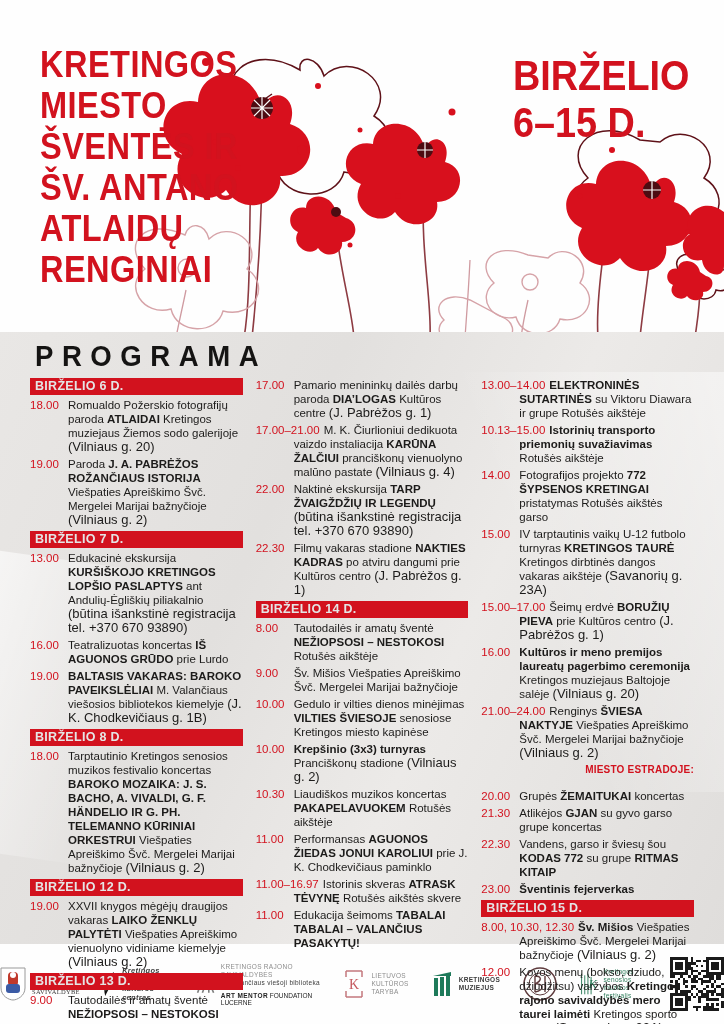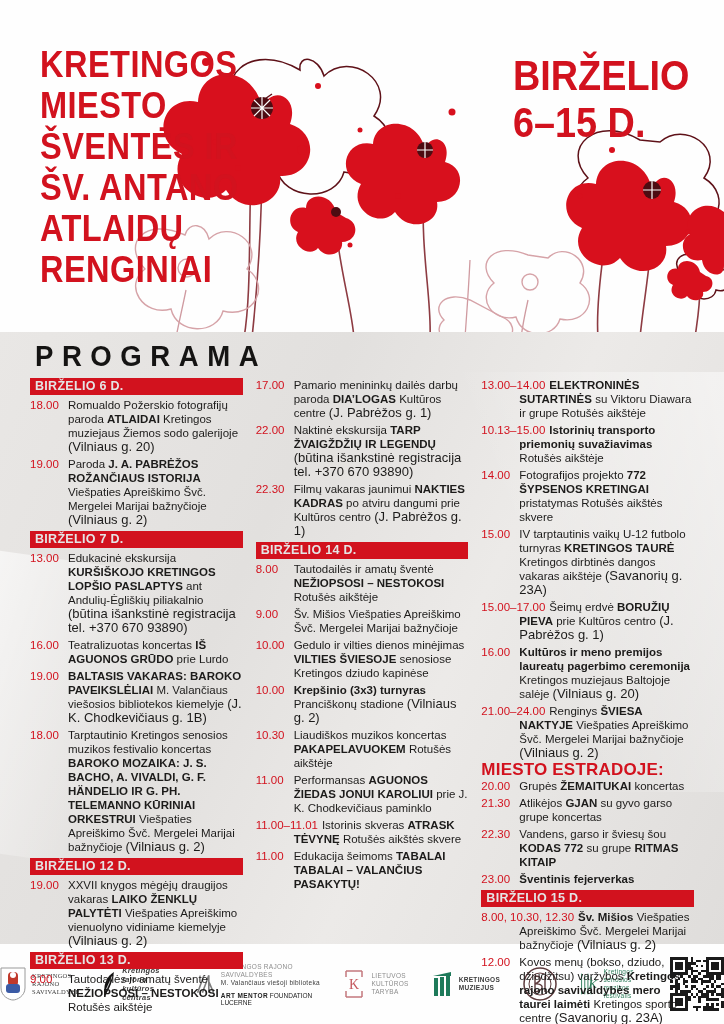--- a/index.html
+++ b/index.html
@@ -25,21 +25,21 @@
            transform:rotate(8deg);}
   .program:after{content:"";position:absolute;right:0;top:40px;width:300px;height:420px;
            background:linear-gradient(250deg,rgba(255,255,255,.5),rgba(255,255,255,0) 60%);}
   .prog-head{position:absolute;left:35px;top:8px;color:#151413;font-weight:bold;
              font-size:29px;letter-spacing:9px;transform:scaleX(.95);transform-origin:left top;z-index:2;}
   .columns{position:absolute;left:30px;top:46px;width:664px;display:flex;gap:13px;z-index:2;}
   .col{flex:1 1 0;min-width:0;font-size:11.5px;line-height:14px;color:#1c1b1a;}
   .day-bar{background:#d2121e;color:#e5e5e5;font-weight:bold;font-size:12.5px;
            padding:1px 5px 2px 5px;margin:4px 0 3px 0;letter-spacing:.3px;}
   .col .day-bar:first-child{margin-top:0;}
-  .sub-head{color:#d2121e;font-weight:bold;font-size:17px;margin:3px 0 2px 0;letter-spacing:.2px;}
+  .sub-head{color:#d2121e;font-weight:bold;font-size:10px;margin:3px 0 12px 0;letter-spacing:.2px;text-align:right;}
   p.event{margin:0 0 3px 0;padding-left:38px;text-indent:-38px;}
   .time{display:inline-block;min-width:34px;margin-right:4px;color:#d2121e;font-weight:normal;text-indent:0;}
   .seg-b{font-weight:bold;}
   .seg-s{font-size:13px;text-align:right;}
 
   
   .footer{position:absolute;left:0;top:944px;width:724px;height:80px;background:#fefefe;
           display:flex;align-items:center;justify-content:center;gap:22px;}
   .logo{display:flex;align-items:center;gap:6px;}
   .logo-text{font-size:6.5px;line-height:8px;color:#3c3c3c;letter-spacing:.3px;}
@@ -146,44 +146,46 @@
     <div class="prog-head">PROGRAMA</div>
     <div class="columns">
       <div class="col">
           <div class="day-bar">BIRŽELIO 6 D.</div>
           <p class="event"><span class="time">18.00</span><span class="seg-r">Romualdo Požerskio fotografijų paroda </span><span class="seg-b">ATLAIDAI</span><span class="seg-r"> Kretingos muziejaus Žiemos sodo galerijoje </span><span class="seg-s">(Vilniaus g. 20)</span></p>
           <p class="event"><span class="time">19.00</span><span class="seg-r">Paroda </span><span class="seg-b">J. A. PABRĖŽOS ROŽANČIAUS ISTORIJA</span><span class="seg-r"> Viešpaties Apreiškimo Švč. Mergelei Marijai bažnyčioje </span><span class="seg-s">(Vilniaus g. 2)</span></p>
           <div class="day-bar">BIRŽELIO 7 D.</div>
           <p class="event"><span class="time">13.00</span><span class="seg-r">Edukacinė ekskursija </span><span class="seg-b">KURŠIŠKOJO KRETINGOS LOPŠIO PASLAPTYS</span><span class="seg-r"> ant Andulių-Ėgliškių piliakalnio </span><span class="seg-s">(būtina išankstinė registracija tel. +370 670 93890)</span></p>
           <p class="event"><span class="time">16.00</span><span class="seg-r">Teatralizuotas koncertas </span><span class="seg-b">IŠ AGUONOS GRŪDO</span><span class="seg-r"> prie Lurdo</span></p>
           <p class="event"><span class="time">19.00</span><span class="seg-b">BALTASIS VAKARAS: BAROKO PAVEIKSLĖLIAI</span><span class="seg-r"> M. Valančiaus viešosios bibliotekos kiemelyje </span><span class="seg-s">(J. K. Chodkevičiaus g. 1B)</span></p>
+          <div class="day-bar">BIRŽELIO 8 D.</div>
           <p class="event"><span class="time">18.00</span><span class="seg-r">Tarptautinio Kretingos senosios muzikos festivalio koncertas </span><span class="seg-b">BAROKO MOZAIKA: J. S. BACHO, A. VIVALDI, G. F. HÄNDELIO IR G. PH. TELEMANNO KŪRINIAI ORKESTRUI</span><span class="seg-r"> Viešpaties Apreiškimo Švč. Mergelei Marijai bažnyčioje </span><span class="seg-s">(Vilniaus g. 2)</span></p>
           <div class="day-bar">BIRŽELIO 12 D.</div>
           <p class="event"><span class="time">19.00</span><span class="seg-r">XXVII knygos mėgėjų draugijos vakaras </span><span class="seg-b">LAIKO ŽENKLŲ PALYTĖTI</span><span class="seg-r"> Viešpaties Apreiškimo vienuolyno vidiniame kiemelyje </span><span class="seg-s">(Vilniaus g. 2)</span></p>
           <div class="day-bar">BIRŽELIO 13 D.</div>
           <p class="event"><span class="time">9.00</span><span class="seg-r">Tautodailės ir amatų šventė </span><span class="seg-b">NEŽIOPSOSI – NESTOKOSI</span><span class="seg-r"> Rotušės aikštėje</span></p>
         </div>
       <div class="col">
           <p class="event"><span class="time">17.00</span><span class="seg-r">Pamario menininkų dailės darbų paroda </span><span class="seg-b">DIA’LOGAS</span><span class="seg-r"> Kultūros centre </span><span class="seg-s">(J. Pabrėžos g. 1)</span></p>
+          <p class="event"><span class="time">17.00–21.00</span><span class="seg-r">M. K. Čiurlioniui dedikuota vaizdo instaliacija </span><span class="seg-b">KARŪNA ŽALČIUI</span><span class="seg-r"> pranciškonų vienuolyno malūno pastate </span><span class="seg-s">(Vilniaus g. 4)</span></p>
           <p class="event"><span class="time">22.00</span><span class="seg-r">Naktinė ekskursija </span><span class="seg-b">TARP ŽVAIGŽDŽIŲ IR LEGENDŲ</span><span class="seg-r"> </span><span class="seg-s">(būtina išankstinė registracija tel. +370 670 93890)</span></p>
-          <p class="event"><span class="time">22.30</span><span class="seg-r">Filmų vakaras jaunimui </span><span class="seg-b">NAKTIES KADRAS</span><span class="seg-r"> po atviru dangumi prie Kultūros centro </span><span class="seg-s">(J. Pabrėžos g. 1)</span></p>
+          <p class="event"><span class="time">22.30</span><span class="seg-r">Filmų vakaras stadione </span><span class="seg-b">NAKTIES KADRAS</span><span class="seg-r"> po atviru dangumi prie Kultūros centro </span><span class="seg-s">(J. Pabrėžos g. 1)</span></p>
           <div class="day-bar">BIRŽELIO 14 D.</div>
           <p class="event"><span class="time">8.00</span><span class="seg-r">Tautodailės ir amatų šventė </span><span class="seg-b">NEŽIOPSOSI – NESTOKOSI</span><span class="seg-r"> Rotušės aikštėje</span></p>
           <p class="event"><span class="time">9.00</span><span class="seg-r">Šv. Mišios Viešpaties Apreiškimo Švč. Mergelei Marijai bažnyčioje</span></p>
-          <p class="event"><span class="time">10.00</span><span class="seg-r">Gedulo ir vilties dienos minėjimas </span><span class="seg-b">VILTIES ŠVIESOJE</span><span class="seg-r"> senosiose Kretingos dziudo kapinėse</span></p>
+          <p class="event"><span class="time">10.00</span><span class="seg-r">Gedulo ir vilties dienos minėjimas </span><span class="seg-b">VILTIES ŠVIESOJE</span><span class="seg-r"> senosiose Kretingos miesto kapinėse</span></p>
           <p class="event"><span class="time">10.00</span><span class="seg-b">Krepšinio (3x3) turnyras</span><span class="seg-r"> Pranciškonų stadione </span><span class="seg-s">(Vilniaus g. 2)</span></p>
           <p class="event"><span class="time">10.30</span><span class="seg-r">Liaudiškos muzikos koncertas </span><span class="seg-b">PAKAPELAVUOKEM</span><span class="seg-r"> Rotušės aikštėje</span></p>
           <p class="event"><span class="time">11.00</span><span class="seg-r">Performansas </span><span class="seg-b">AGUONOS ŽIEDAS JONUI KAROLIUI</span><span class="seg-r"> prie J. K. Chodkevičiaus paminklo</span></p>
-          <p class="event"><span class="time">11.00–11.01</span><span class="seg-r">Istorinis skveras </span><span class="seg-b">ATRASK TĖVYNĘ</span><span class="seg-r"> Rotušės aikštės skvere</span></p>
+          <p class="event"><span class="time">11.00–16.97</span><span class="seg-r">Istorinis skveras </span><span class="seg-b">ATRASK TĖVYNĘ</span><span class="seg-r"> Rotušės aikštės skvere</span></p>
           <p class="event"><span class="time">11.00</span><span class="seg-r">Edukacija šeimoms </span><span class="seg-b">TABALAI TABALAI – VALANČIUS PASAKYTŲ!</span></p>
         </div>
       <div class="col">
           <p class="event"><span class="time">13.00–14.00</span><span class="seg-b">ELEKTRONINĖS SUTARTINĖS</span><span class="seg-r"> su Viktoru Diawara ir grupe Rotušės aikštėje</span></p>
           <p class="event"><span class="time">10.13–15.00</span><span class="seg-b">Istorinių transporto priemonių suvažiavimas</span><span class="seg-r"> Rotušės aikštėje</span></p>
-          <p class="event"><span class="time">14.00</span><span class="seg-r">Fotografijos projekto </span><span class="seg-b">772 ŠYPSENOS KRETINGAI</span><span class="seg-r"> pristatymas Rotušės aikštės skvere</span></p>
+          <p class="event"><span class="time">14.00</span><span class="seg-r">Fotografijos projekto </span><span class="seg-b">772 ŠYPSENOS KRETINGAI</span><span class="seg-r"> pristatymas Rotušės aikštės garso</span></p>
           <p class="event"><span class="time">15.00</span><span class="seg-r">IV tarptautinis vaikų U-12 futbolo turnyras </span><span class="seg-b">KRETINGOS TAURĖ</span><span class="seg-r"> Kretingos dirbtinės dangos vakaras aikštėje </span><span class="seg-s">(Savanorių g. 23A)</span></p>
           <p class="event"><span class="time">15.00–17.00</span><span class="seg-r">Šeimų erdvė </span><span class="seg-b">BORUŽIŲ PIEVA</span><span class="seg-r"> prie Kultūros centro </span><span class="seg-s">(J. Pabrėžos g. 1)</span></p>
           <p class="event"><span class="time">16.00</span><span class="seg-b">Kultūros ir meno premijos laureatų pagerbimo ceremonija</span><span class="seg-r"> Kretingos muziejaus Baltojoje salėje </span><span class="seg-s">(Vilniaus g. 20)</span></p>
           <p class="event"><span class="time">21.00–24.00</span><span class="seg-r">Renginys </span><span class="seg-b">ŠVIESA NAKTYJE</span><span class="seg-r"> Viešpaties Apreiškimo Švč. Mergelei Marijai bažnyčioje </span><span class="seg-s">(Vilniaus g. 2)</span></p>
           <div class="sub-head">MIESTO ESTRADOJE:</div>
           <p class="event"><span class="time">20.00</span><span class="seg-r">Grupės </span><span class="seg-b">ŽEMAITUKAI</span><span class="seg-r"> koncertas</span></p>
           <p class="event"><span class="time">21.30</span><span class="seg-r">Atlikėjos </span><span class="seg-b">GJAN</span><span class="seg-r"> su gyvo garso grupe koncertas</span></p>
           <p class="event"><span class="time">22.30</span><span class="seg-r">Vandens, garso ir šviesų šou </span><span class="seg-b">KODAS 772</span><span class="seg-r"> su grupe </span><span class="seg-b">RITMAS KITAIP</span></p>
           <p class="event"><span class="time">23.00</span><span class="seg-b">Šventinis fejerverkas</span></p>
           <div class="day-bar">BIRŽELIO 15 D.</div>

